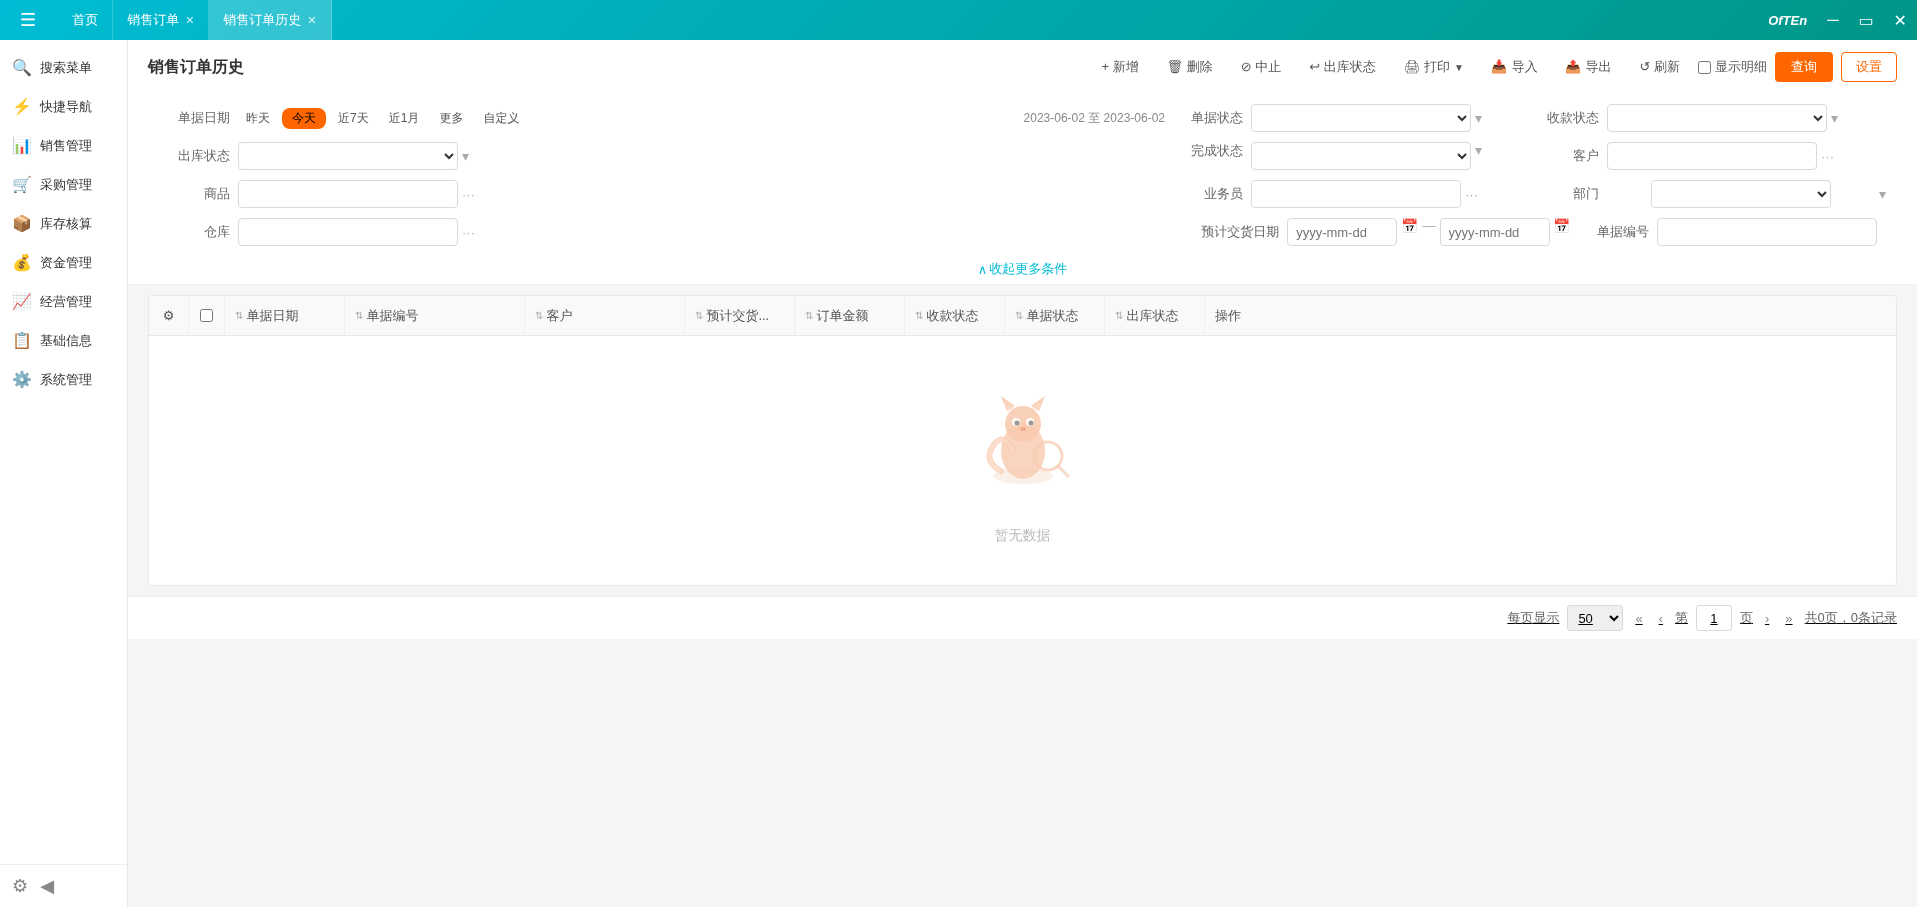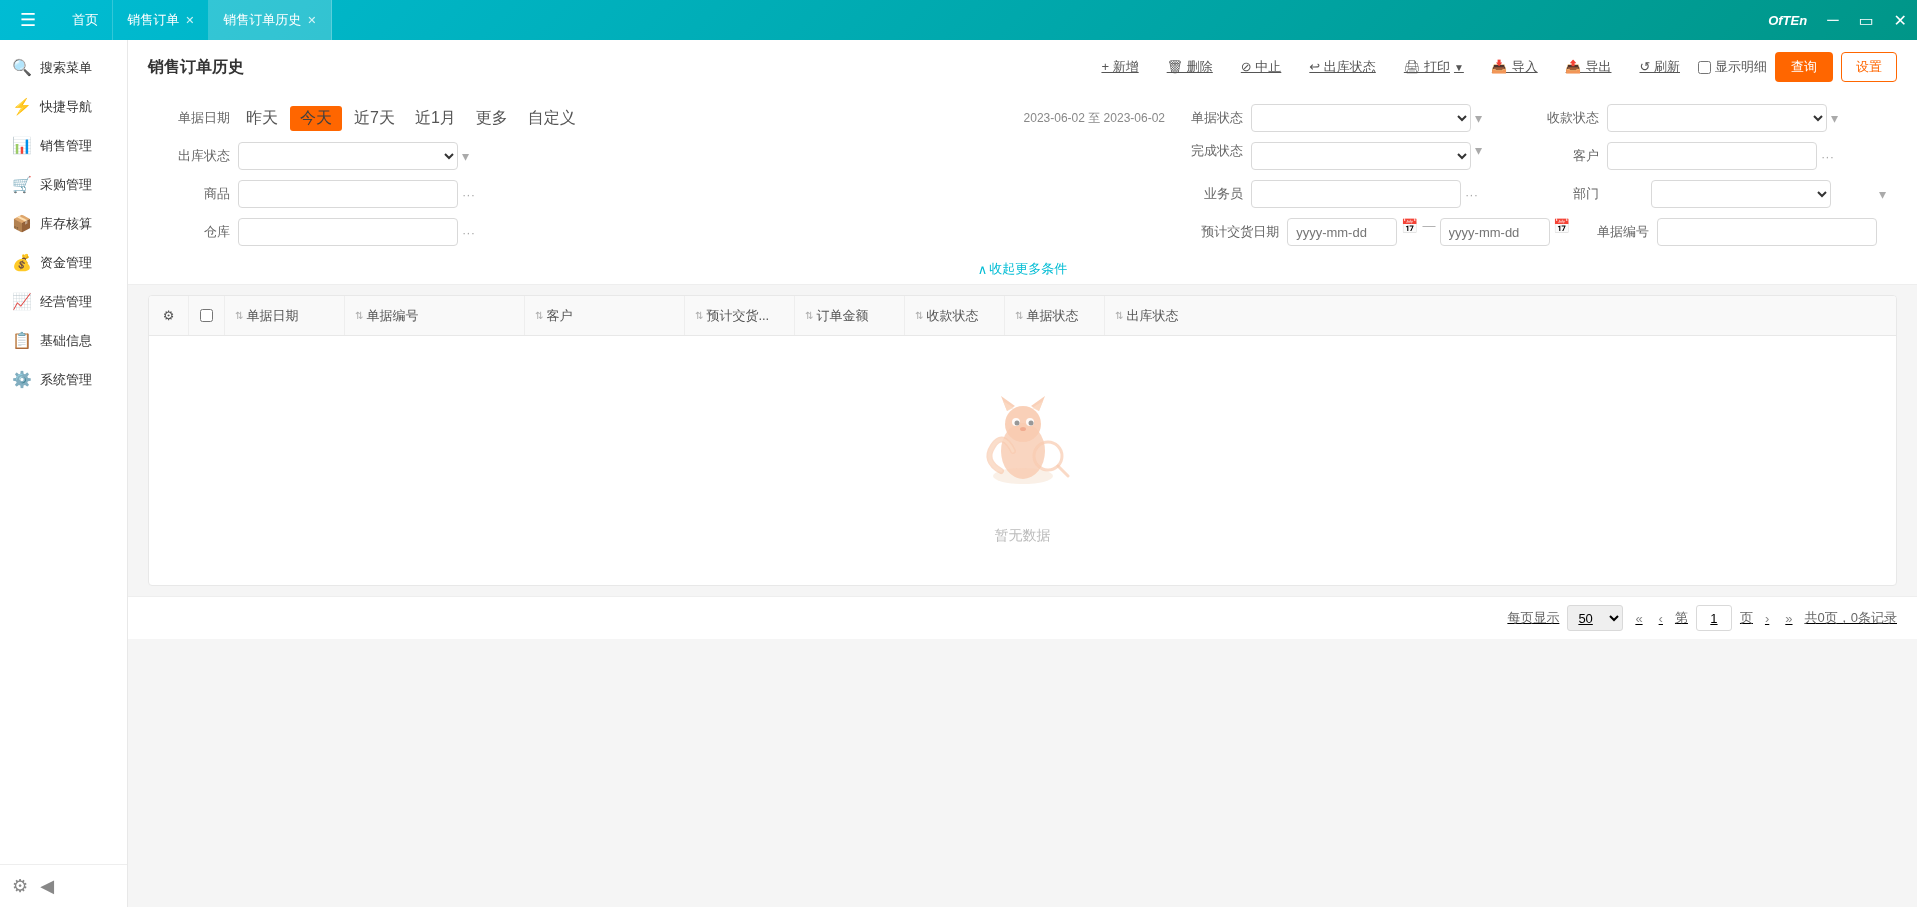--- a/index.html
+++ b/index.html
@@ -82,21 +82,20 @@
     .toolbar { display: flex; align-items: center; gap: 8px; }
     .toolbar-btn {
       display: flex; align-items: center; gap: 4px;
       padding: 5px 10px;
       border: none;
       background: transparent;
       cursor: pointer;
       color: #555;
       font-size: 13px;
       border-radius: 3px;
-      text-decoration: underline;
     }
     .btn-query {
       background: #ff6600;
       color: #fff;
       border: none;
       padding: 6px 16px;
       border-radius: 4px;
       cursor: pointer;
       font-size: 13px;
     }
@@ -135,24 +134,24 @@
       background: #fff;
       font-size: 13px;
       height: 28px;
       cursor: pointer;
     }
     .date-filter { display: flex; align-items: center; gap: 4px; }
     .date-tag {
       padding: 2px 8px;
       border-radius: 3px;
       cursor: pointer;
-      font-size: 16px;
+      font-size: 12px;
       color: #555;
     }
-    .date-tag.active { background: #ff6600; color: #404040; border-radius: 3px; padding: 2px 10px; }
+    .date-tag.active { background: #ff6600; color: #000000; border-radius: 8px; padding: 2px 10px; }
     .date-range { color: #888; font-size: 12px; }
     .dots-btn { color: #aaa; cursor: pointer; padding: 0 4px; }
     .collapse-row { display: flex; justify-content: center; padding: 4px 0 6px 0; }
     .collapse-btn { color: #00bcd4; cursor: pointer; font-size: 12px; display: flex; align-items: center; gap: 2px; }
 
     
     .date-input-group { display: flex; align-items: flex-start; gap: 4px; }
     .date-input { border: 1px solid #d9d9d9; border-radius: 4px; padding: 4px 8px; width: 110px; font-size: 13px; height: 28px; color: #bbb; }
     .cal-icon { color: #aaa; font-size: 14px; cursor: pointer; }
     .dash { color: #aaa; }
@@ -466,20 +465,23 @@
           <span class="sort-icon">⇅</span>
           <span>收款状态</span>
         </div>
         <div class="th-cell th-bill-status">
           <span class="sort-icon">⇅</span>
           <span>单据状态</span>
         </div>
         <div class="th-cell th-out-status">
           <span class="sort-icon">⇅</span>
           <span>出库状态</span>
+        </div>
+        <div class="th-cell" style="flex:1;">
+          <span>操作</span>
         </div>
       </div>
 
       <div class="empty-state">
         <div class="empty-img">
           
           <svg width="120" height="100" viewBox="0 0 120 100">
             <ellipse cx="60" cy="80" rx="30" ry="8" fill="#f0d0b0" opacity="0.5"></ellipse>
 
             <ellipse cx="60" cy="55" rx="22" ry="28" fill="#f4a87c" opacity="0.8"></ellipse>

